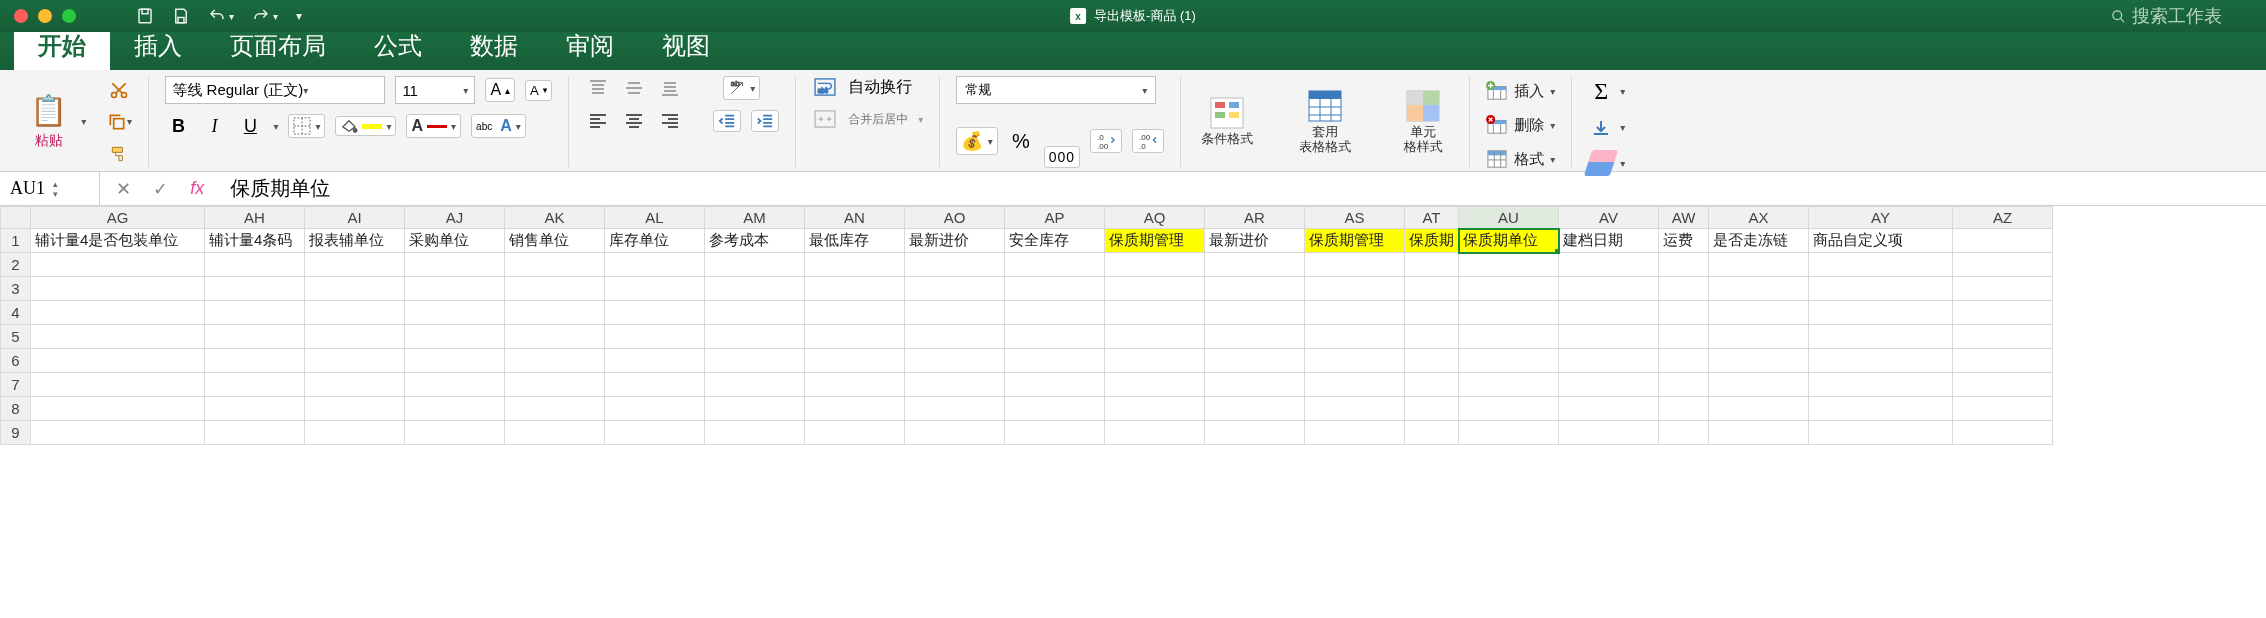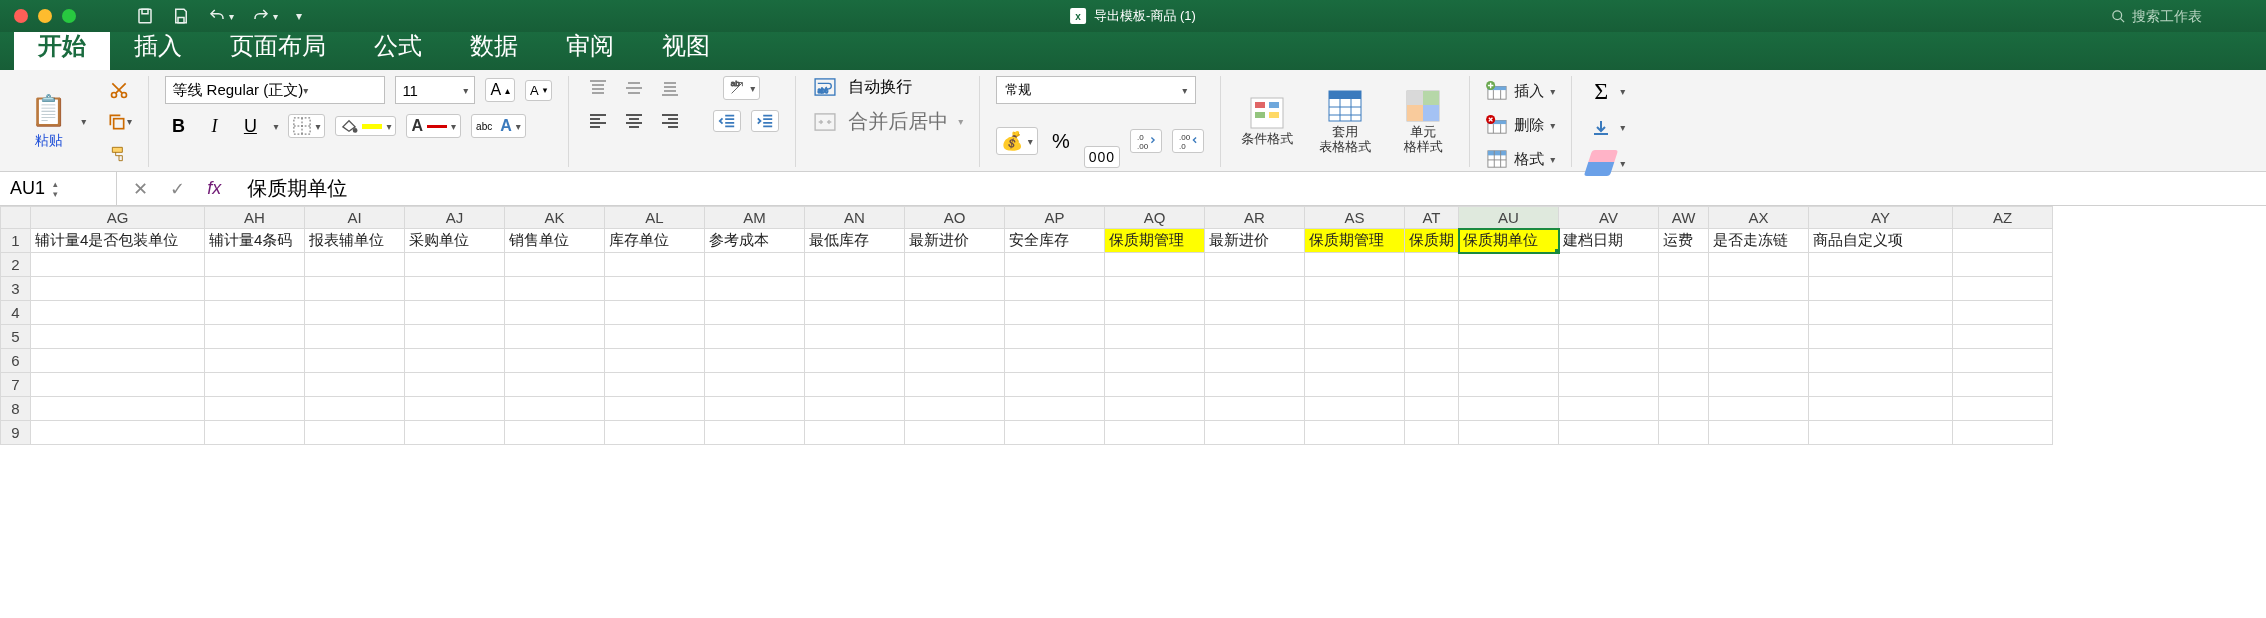--- a/index.html
+++ b/index.html
@@ -8,58 +8,58 @@
   
   .titlebar { height: 32px; background: linear-gradient(#1a6b3f,#175e37); display: flex; align-items: center; color: #fff; position: relative; }
   .traffic { display: flex; gap: 10px; padding-left: 14px; }
   .traffic span { width: 14px; height: 14px; border-radius: 50%; }
   .tl-close { background:#ff5f57;} .tl-min{background:#febc2e;} .tl-max{background:#28c840;}
   .qat { display:flex; gap:18px; margin-left: 60px; align-items:center; }
   .qat-item { color:#fff; opacity:.9; display:flex; align-items:center; gap:3px; cursor:pointer; }
   .title-center { position:absolute; left:50%; transform:translateX(-50%); display:flex; align-items:center; gap:8px; }
   .doc-icon { width:16px; height:16px; background:#fff; border-radius:2px; display:inline-flex; align-items:center; justify-content:center; color:#1a6b3f; font-size:10px; font-weight:bold; }
   .search-box { margin-left:auto; margin-right:14px; display:flex; align-items:center; gap:6px; color:#b7d4c1; }
-  .search-box input { background:transparent; border:none; color:#fff; font-size:14px; width:120px; outline:none; }
+  .search-box input { background:transparent; border:none; color:#fff; font-size:18px; width:120px; outline:none; }
   .search-box input::placeholder{color:#b7d4c1;}
 
   
   .tabsbar { height: 38px; background: linear-gradient(#1a6b3f,#175e37); display:flex; align-items:flex-end; padding-left:14px; gap: 0; }
   .tab { padding: 8px 24px; color:#fff; font-size:24px; cursor:pointer; }
   .tab.active { background:#fff; color:#1a6b3f; font-weight:600; border-radius:2px 2px 0 0; }
 
   
   .ribbon { height: 102px; background: #f4f4f4; border-bottom:1px solid #d0d0d0; display:flex; align-items:stretch; padding:6px 10px 4px; gap:0; }
   .group { display:flex; flex-direction:column; justify-content:space-between; padding:0 16px; border-right:1px solid #d9d9d9; }
   .group:last-child{border-right:none;}
   .group-rows { display:flex; flex-direction:column; gap:10px; }
   .row { display:flex; align-items:center; gap:10px; }
   .bigbtn { display:flex; flex-direction:column; align-items:center; gap:4px; cursor:pointer; padding:2px 4px; }
-  .bigbtn .lbl { font-size:14px; color:#1d4ed8; }
+  .bigbtn .lbl { font-size:14px; color:#be185d; }
   .clip { font-size:30px; }
   .smallbtn { width:26px; height:22px; display:inline-flex; align-items:center; justify-content:center; cursor:pointer; border-radius:3px; }
   select, .combo { height:28px; border:1px solid #bfbfbf; background:#fff; font-size:15px; padding:0 8px; }
   .font-name { width: 220px; padding: 2px 6px; display:flex; align-items:center; justify-content:flex-start; }
   .font-size { width: 80px; display:flex; align-items:center; justify-content:space-between; padding:2px 6px;}
   .dd { font-size:10px; color:#555; }
   .btnframe { border:1px solid #c8c8c8; border-radius:3px; padding:2px 4px; display:flex; align-items:center; gap:4px; background:#fff; }
   .yellow-bar { height:5px; width:20px; background:#ffff00; }
   .red-bar { height:3px; width:20px; background:#d40000; }
   .num-combo { width:200px; height:28px; border:1px solid #bfbfbf; background:#fff; display:flex; align-items:center; justify-content:space-between; padding:0 8px; }
   .stackbtn { display:flex; flex-direction:column; align-items:center; gap:2px; cursor:pointer; font-size:13px; color:#333; min-width:60px; }
   .stackbtn svg, .stackbtn .ic { font-size:30px; }
   .mini-row { display:flex; align-items:center; gap:6px; height:30px; }
   .mini-row .lbl { font-size:15px; color:#222; }
   .eraser { width:30px; height:26px; background: linear-gradient(180deg,#ffb3c7 45%, #6aa0e8 45%); border-radius:3px; transform: skewX(-18deg); }
 
   
   .fbar { height:34px; display:flex; align-items:center; border-bottom:1px solid #d0d0d0; background:#fff; }
-  .namebox { width:117px; border-right:1px solid #d0d0d0; padding:0 10px; font-size:18px; display:flex; align-items:center; gap:8px; height:100%; }
+  .namebox { width:100px; border-right:1px solid #d0d0d0; padding:0 10px; font-size:18px; display:flex; align-items:center; gap:8px; height:100%;font-family:Liberation Serif, serif; }
   .namebox .stepper { display:flex; flex-direction:column; font-size:9px; color:#666; }
   .fx-controls { display:flex; align-items:center; gap:22px; padding:0 16px; color:#888; font-size:18px; }
-  .fx-controls .fx { font-style:italic; color:#701a75; }
+  .fx-controls .fx { font-style:italic; color:#ec4899; }
   .formula-input { flex:1; border:none; font-size:20px; padding:0 10px; outline:none; }
 
   
   .grid-wrap { position:relative; }
   table.grid { border-collapse:collapse; table-layout:fixed; }
   .grid th, .grid td { border:1px solid #d9d9d9; height:24px; font-size:15px; text-align:center; background:#fff; color:#222; font-weight:normal; overflow:hidden; white-space:nowrap; }
   .grid thead th { background:#f0f0f0; color:#444; font-weight:normal; height:22px; }
   .grid .rowhdr { background:#f0f0f0; width:30px; min-width:30px; color:#444; }
   .grid th.col-active { background:#dfe9dd; }
   .corner { background:#f0f0f0; }
@@ -286,21 +286,21 @@
           </span>
         <span class="lbl" style="font-size:16px;">自动换行</span>
       </div>
       <div class="row" style="opacity:.55">
         <span class="smallbtn">
             <svg width="22" height="18" viewBox="0 0 24 20" stroke="#888" fill="none" stroke-width="1.5">
               <rect x="1" y="1" width="22" height="18"></rect>
               <path d="M5 10h4m-2-2l2 2-2 2M19 10h-4m2-2l-2 2 2 2"></path>
             </svg>
           </span>
-        <span class="lbl" style="font-size:20px;">合并后居中</span>
+        <span class="lbl" style="font-size:12px;">合并后居中</span>
         <span class="dd">▾</span>
       </div>
     </div>
   </div>
 
   <div class="group">
     <div class="group-rows">
       <div class="row">
         <div class="num-combo">
             <span>常规</span>
@@ -326,21 +326,21 @@
               <text x="2" y="9" font-size="9" fill="#333">.00</text>
               <text x="2" y="19" font-size="9" fill="#333">.0</text>
               <path d="M21 6l-3 3 3 3" stroke="#3a7abd" fill="none" stroke-width="1.5"></path>
             </svg>
           </span>
       </div>
     </div>
   </div>
 
   <div class="group">
-    <div class="row" style="height:100%;align-items:center;gap:18px;">
+    <div class="row" style="height:100%;align-items:center;gap:38px;">
       <div class="stackbtn">
         <svg width="36" height="34" viewBox="0 0 36 34">
             <rect x="2" y="2" width="32" height="30" fill="#fff" stroke="#bbb"></rect>
             <rect x="6" y="6" width="10" height="6" fill="#e06666"></rect>
             <rect x="20" y="6" width="10" height="6" fill="#6fa8dc"></rect>
             <rect x="6" y="16" width="10" height="6" fill="#93c47d"></rect>
             <rect x="20" y="16" width="10" height="6" fill="#ffd966"></rect>
           </svg>
         <span style="white-space:pre-line;text-align:center;line-height:1.1">条件格式</span>
       </div>

